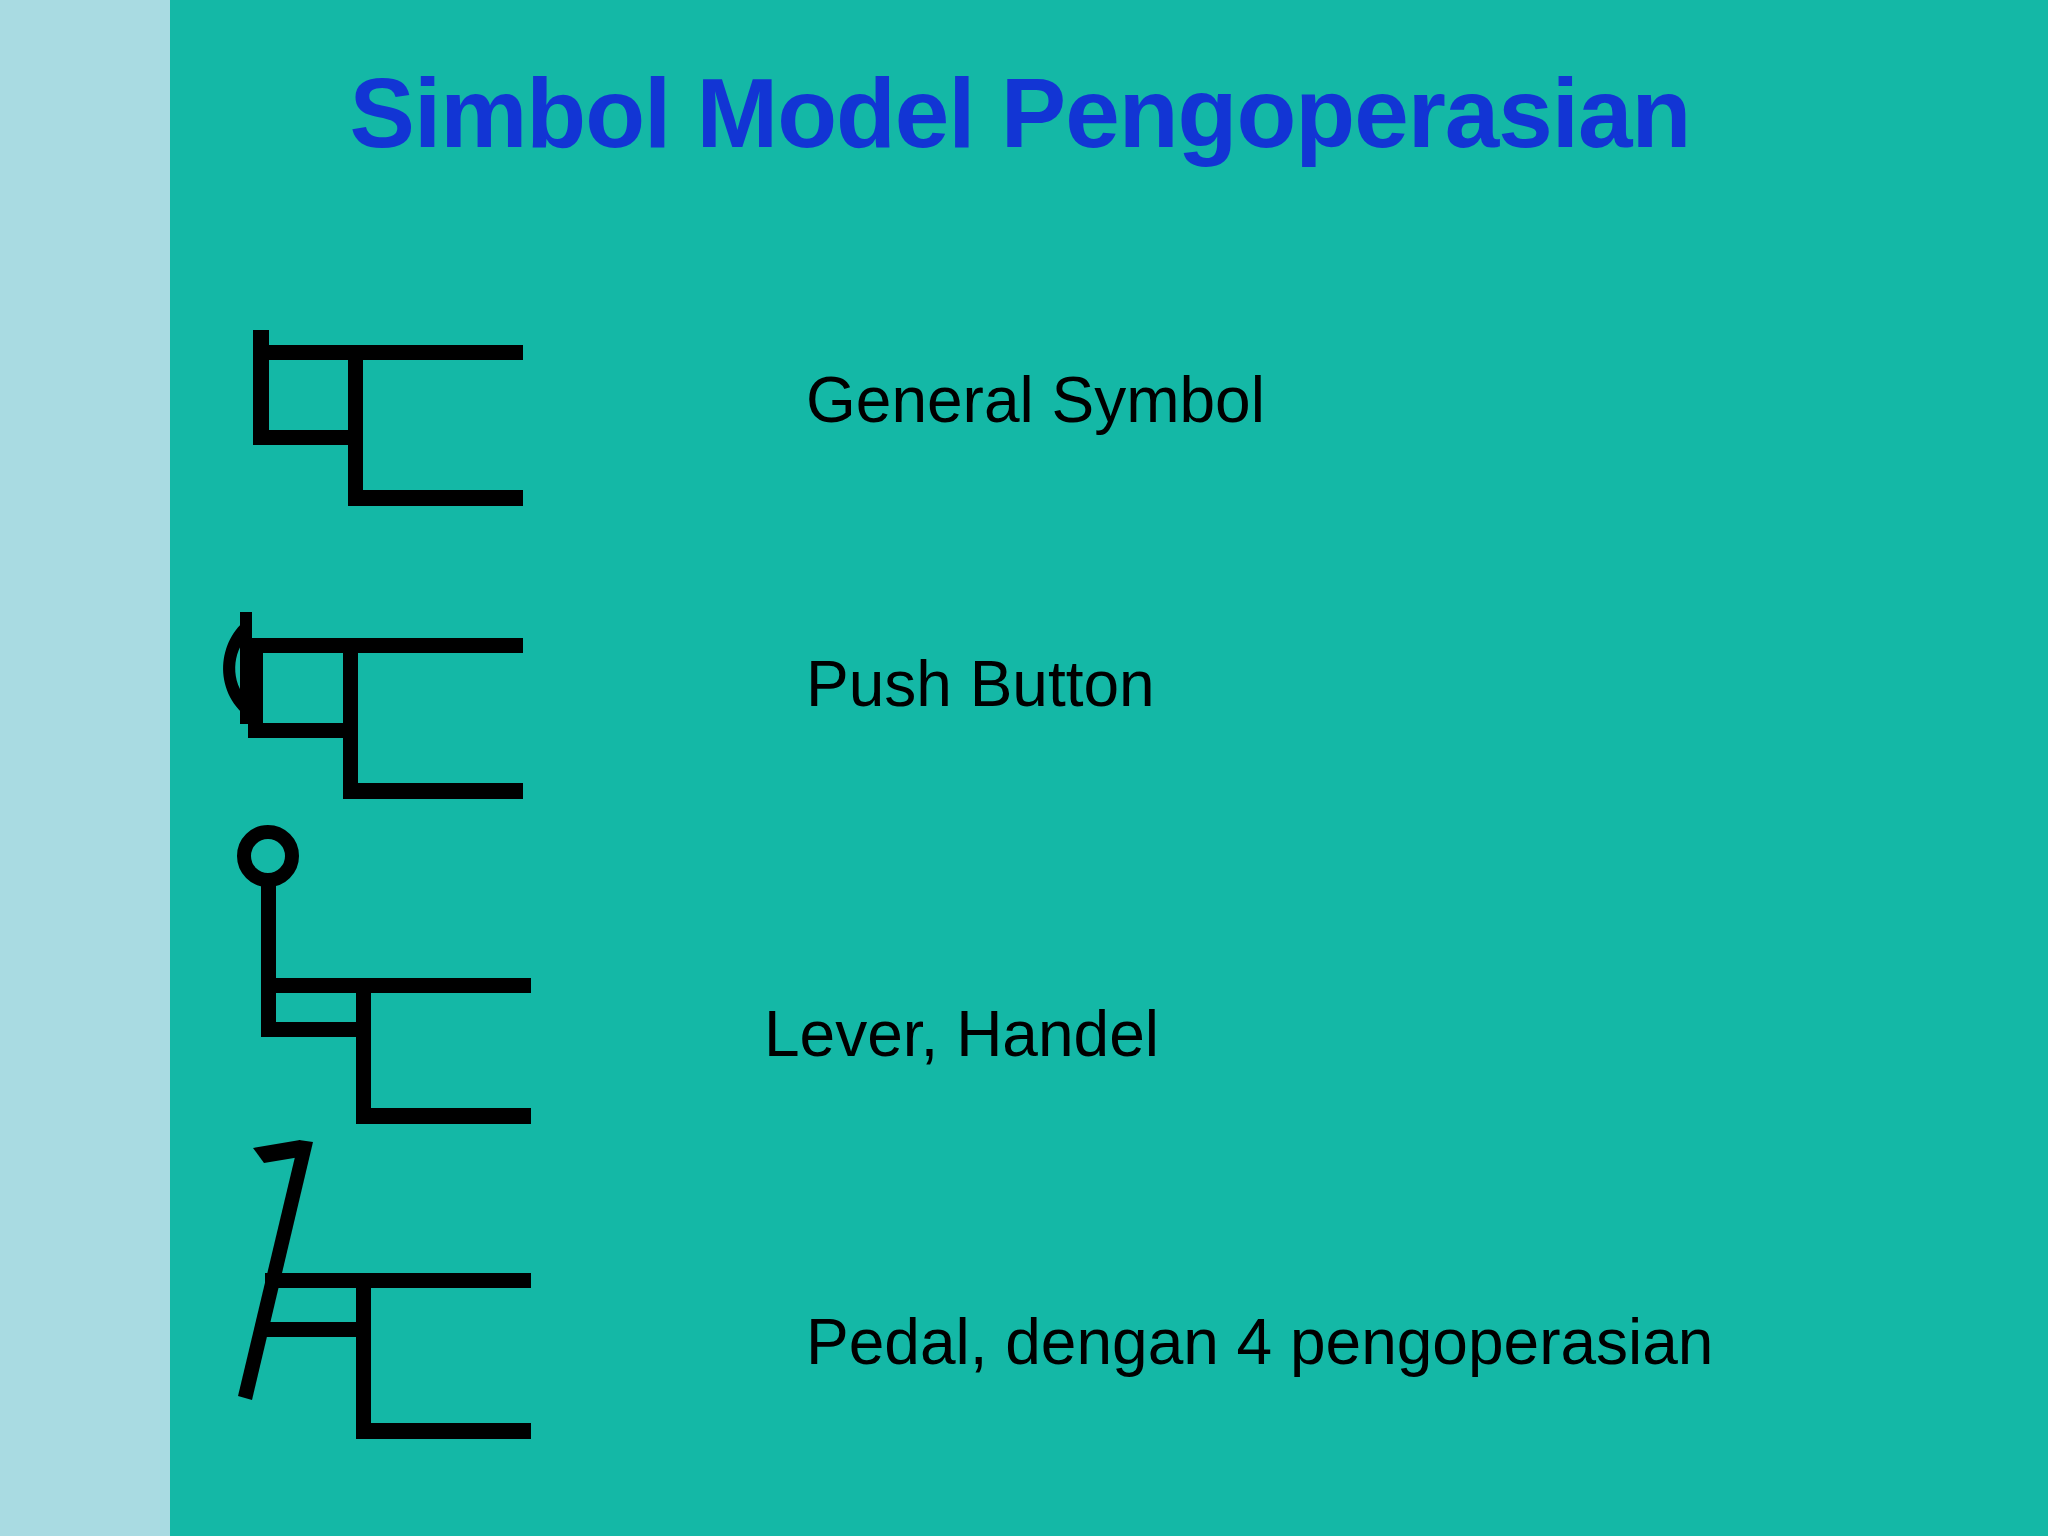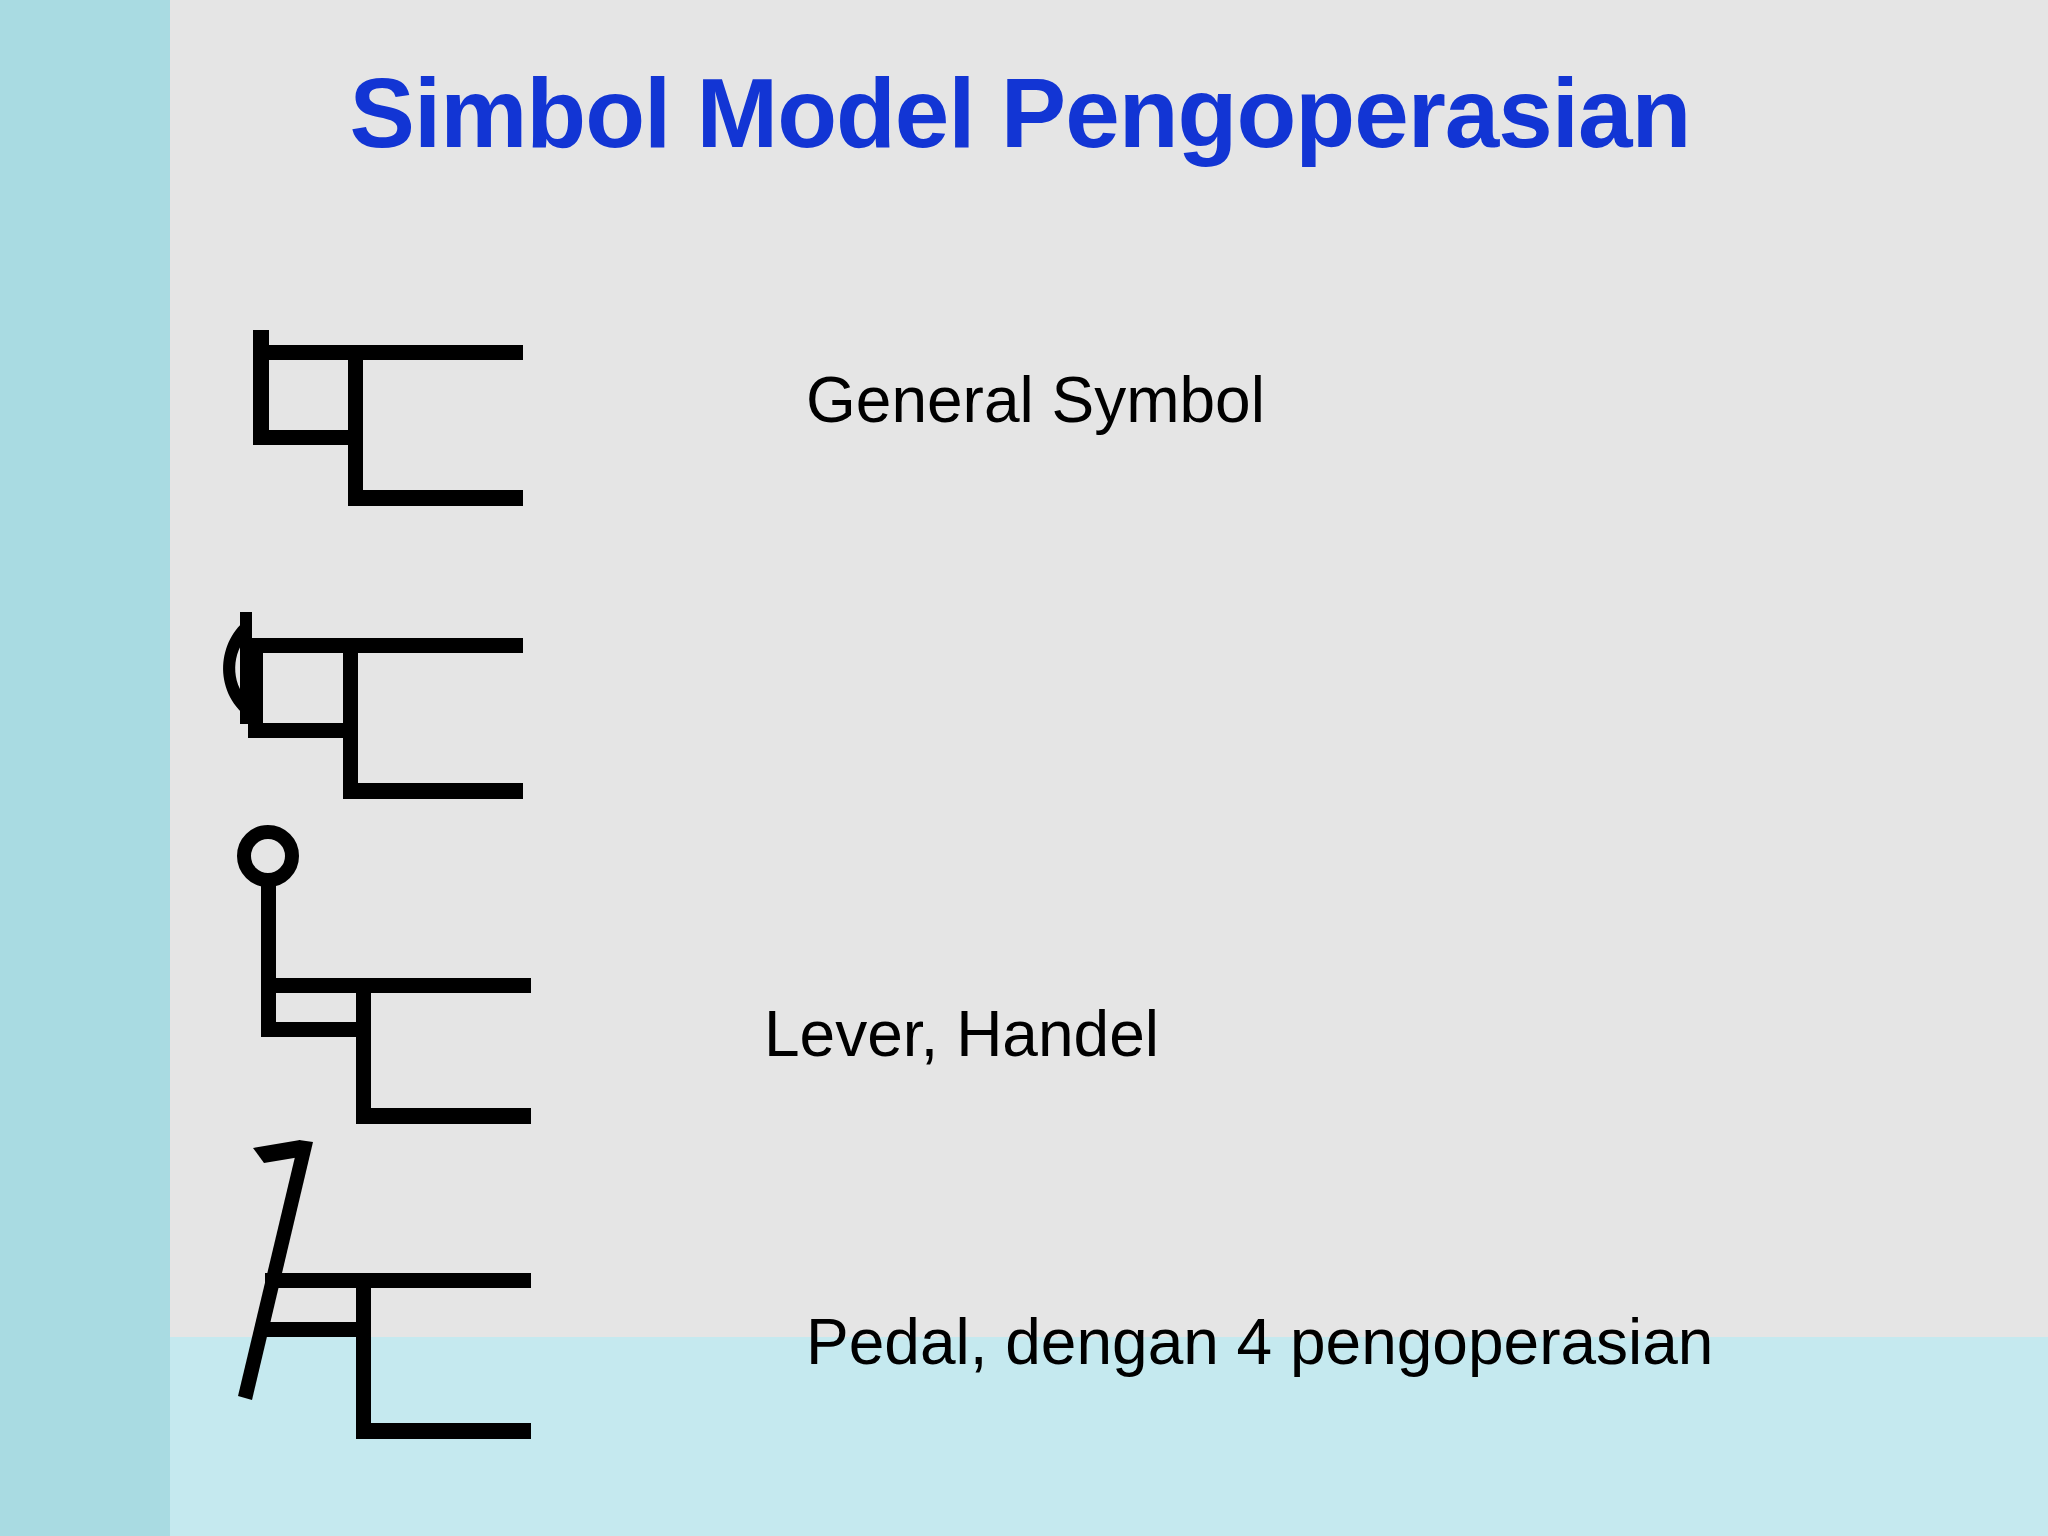--- a/index.html
+++ b/index.html
@@ -4,22 +4,22 @@
 <style>
   html,body{margin:0;padding:0;}
   body{
     width:2048px;height:1536px;
     background:#c5e9ef;
     font-family:"Liberation Sans", sans-serif;
     overflow:hidden;
     position:relative;
   }
   #slide{
-    position:absolute;left:0;top:0;width:2048px;height:1337px;
-    background:#e5e5e5;
+    position:absolute;left:0;top:0;width:2048px;height:1536px;
+    background:#14b8a6;
   }
   #left-band{
     position:absolute;left:0;top:0;width:170px;height:1536px;
     background:#a9dbe2;
   }
   #title{
     position:absolute;
     left:170px; top:62px;
     width:1700px;
     text-align:center;
@@ -121,16 +121,17 @@
       <rect x="258" y="1322" width="113" height="15" fill="#000"></rect>
 
       <rect x="356" y="1273" width="15" height="165" fill="#000"></rect>
 
       <rect x="356" y="1423" width="175" height="16" fill="#000"></rect>
     </g>
 
   </svg>
 
   <div class="label" id="label-0">General Symbol</div>
+  <div class="label" id="label-1">Push Button</div>
   <div class="label" id="label-2">Lever, Handel</div>
   <div class="label" id="label-3">Pedal, dengan 4 pengoperasian</div>
 
 </div>
 
 </body></html>

